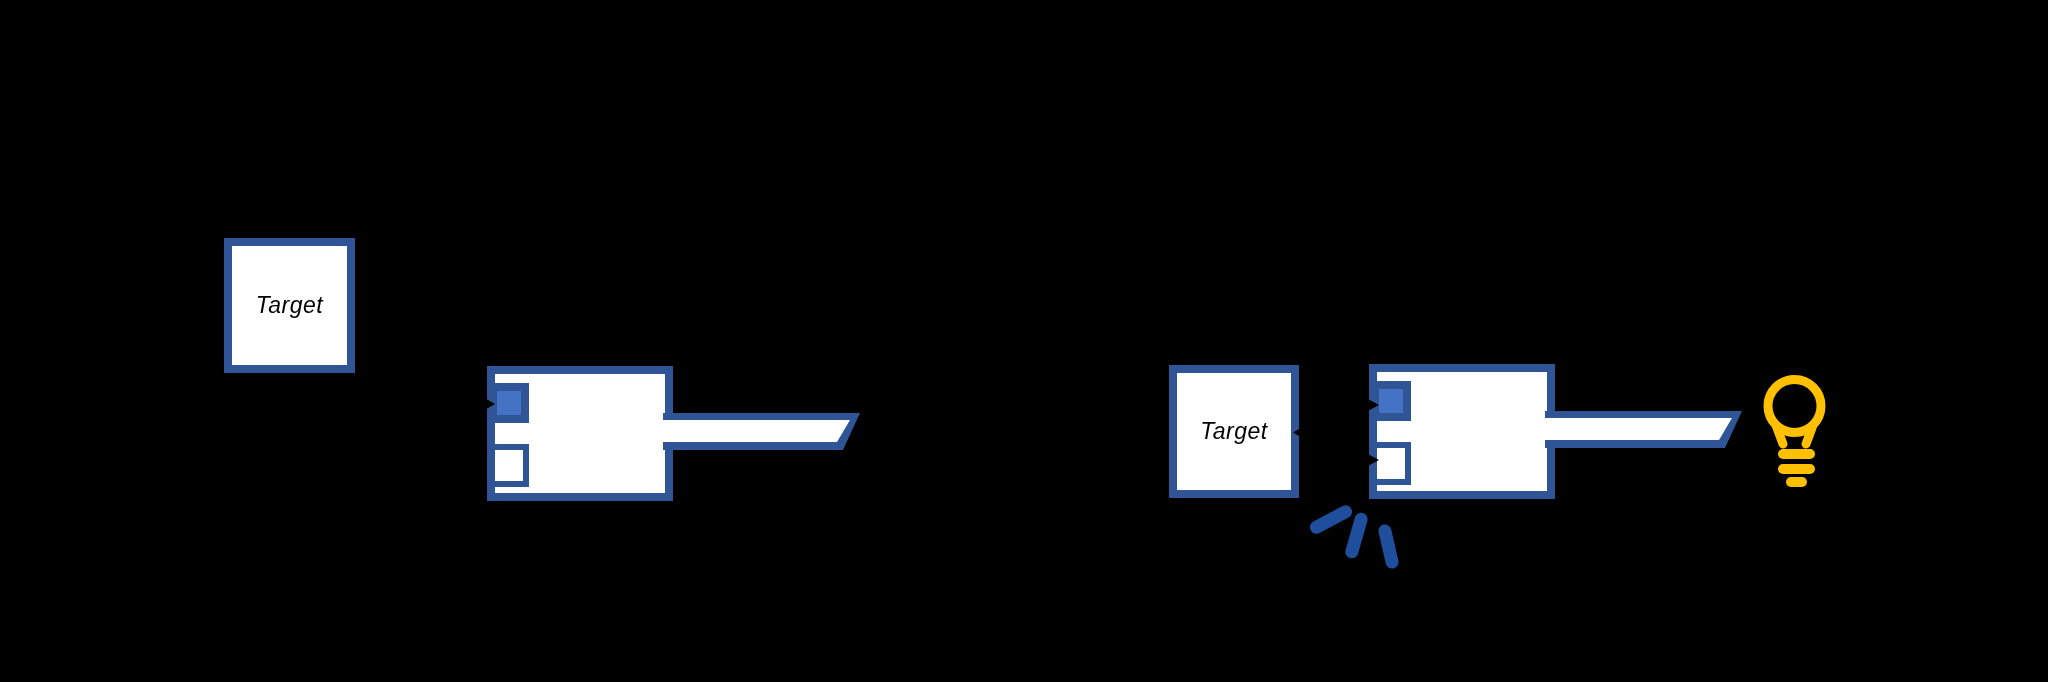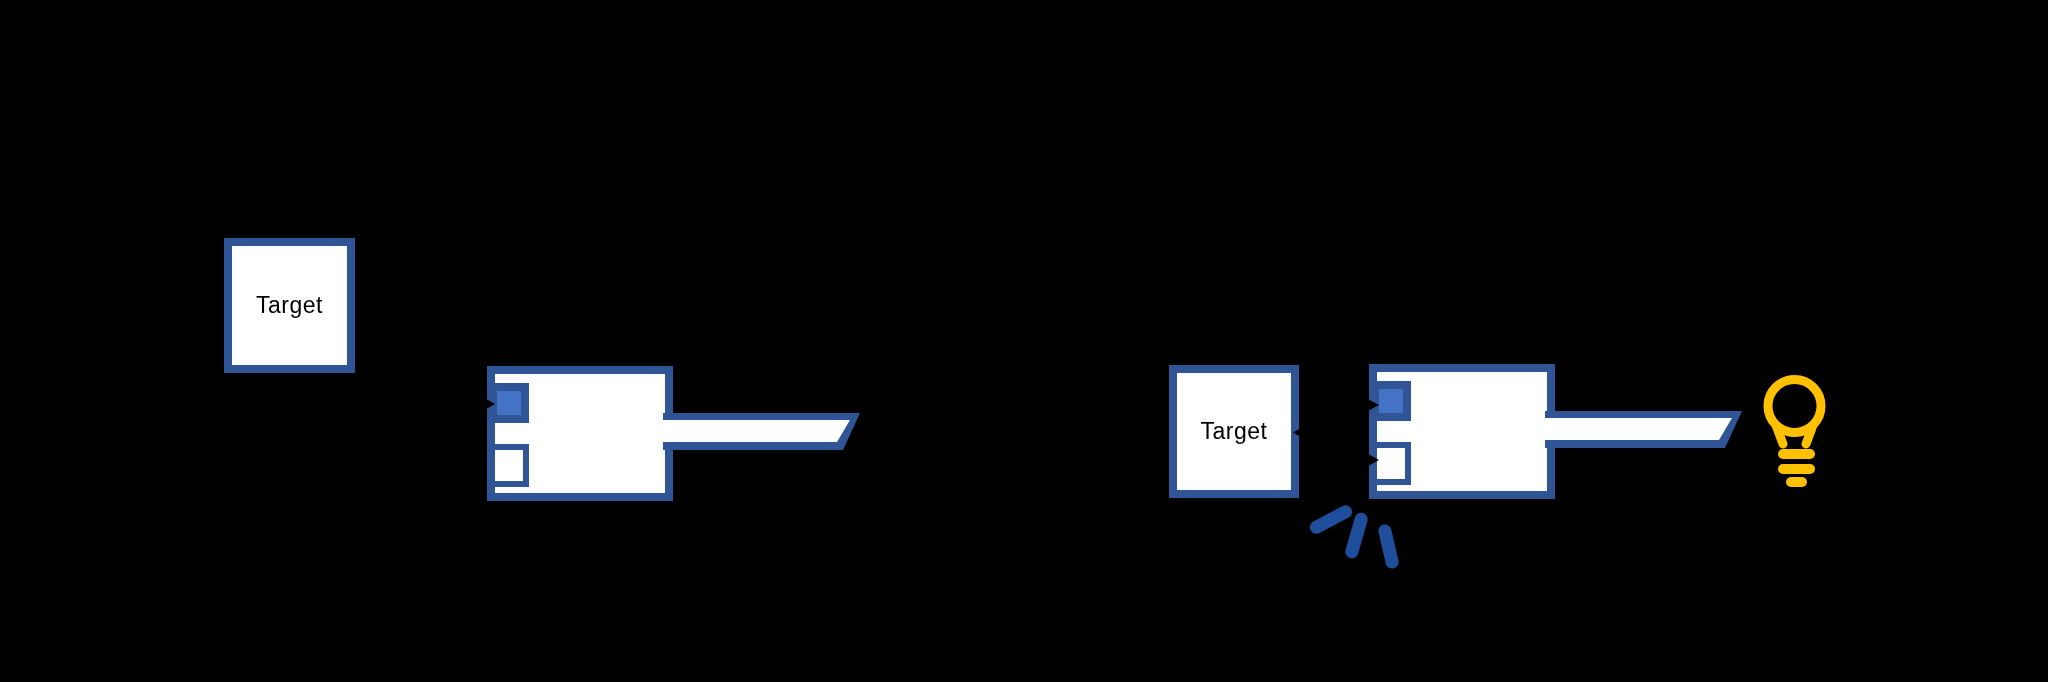--- a/index.html
+++ b/index.html
@@ -1,18 +1,18 @@
 <!DOCTYPE html>
 <html><head>
 <meta charset="utf-8">
 <style>
   html,body{margin:0;padding:0;background:#000;}
   .stage{
     position:relative;width:2048px;height:682px;background:#000;
-    overflow:hidden;font-family:"Liberation Sans",sans-serif;
+    overflow:hidden;font-family:"Liberation Sans",sans-serif;font-style:italic;
   }
   
   .target-box{
     position:absolute;background:#fff;border:8px solid #2F5597;
     box-sizing:border-box;display:flex;align-items:center;justify-content:center;
   }
   .target-left{left:224px;top:238px;width:131px;height:135px;}
   .target-right{left:1169px;top:365px;width:130px;height:133px;}
   .target-label{font-size:23px;color:#000;letter-spacing:0.5px;}
   

